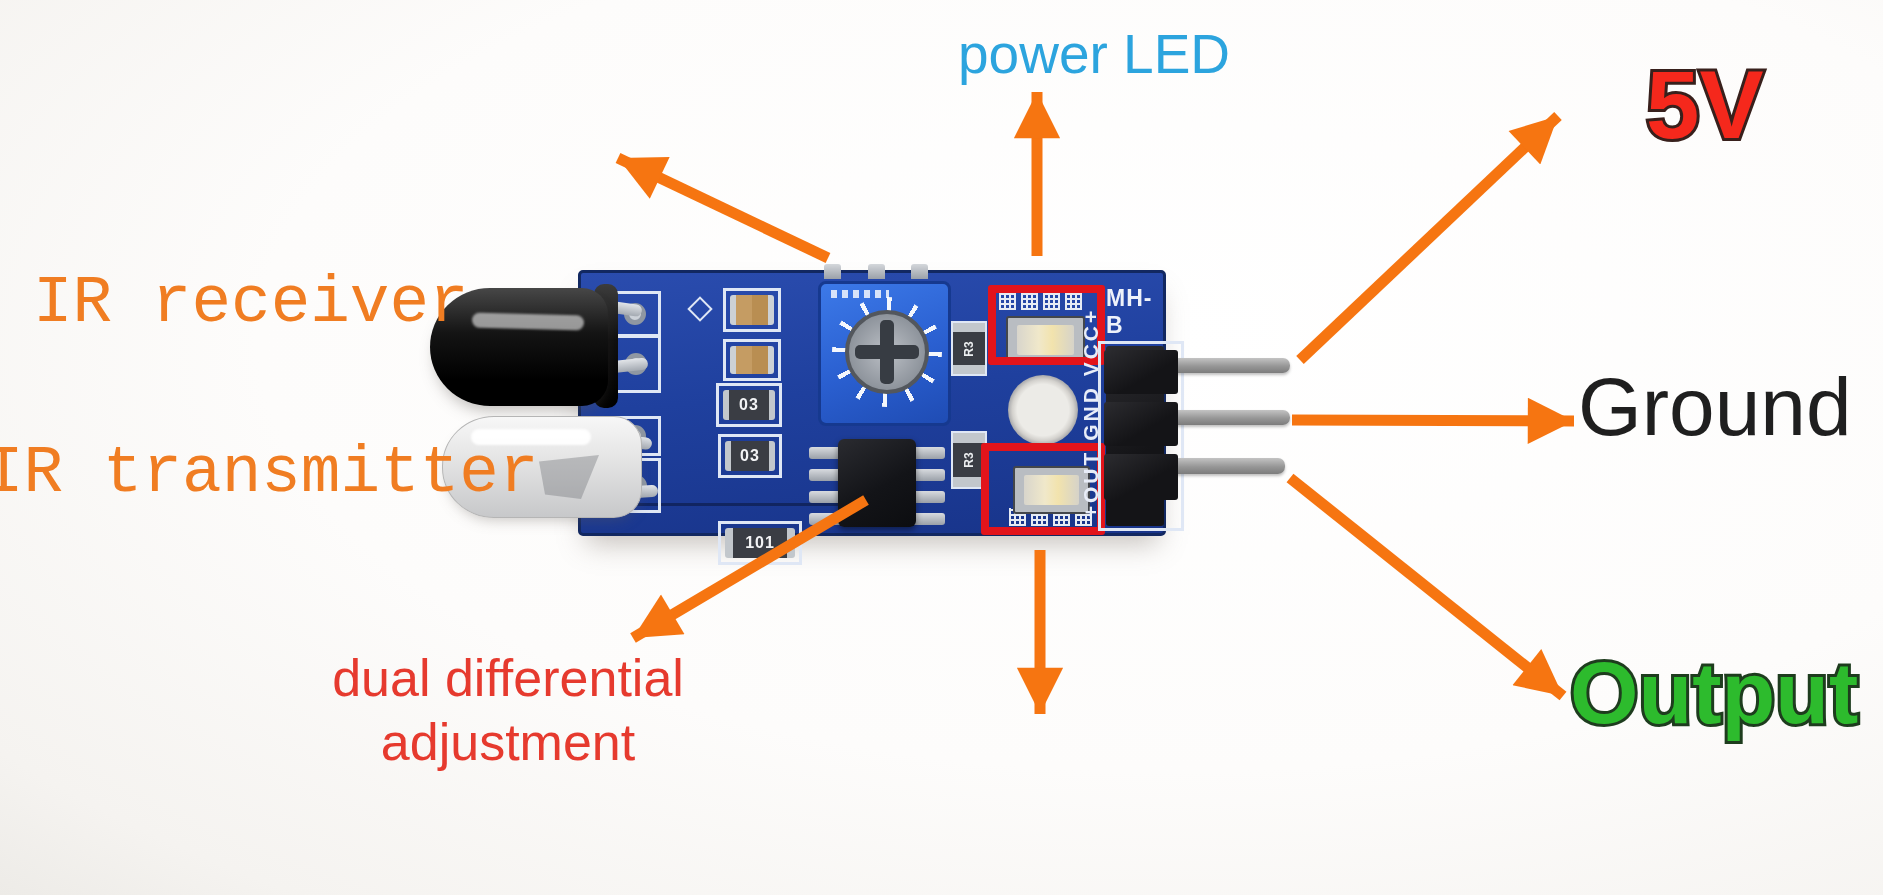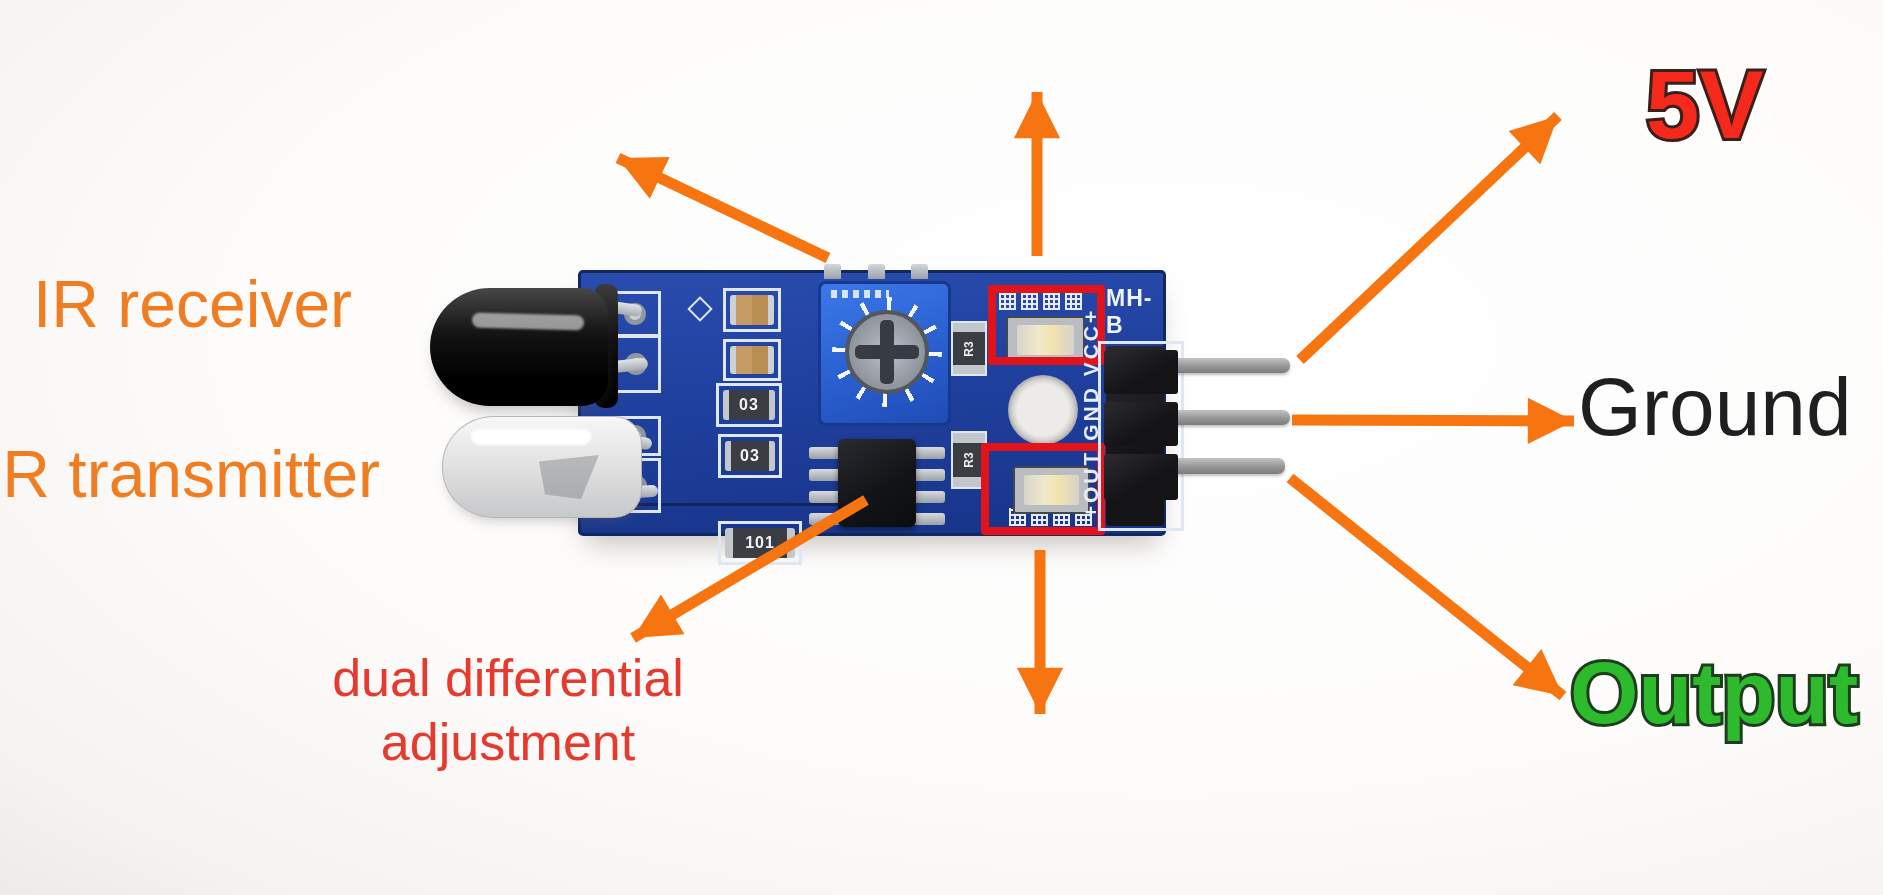--- a/index.html
+++ b/index.html
@@ -4,21 +4,21 @@
 <style>
   html,body{margin:0;padding:0;background:#efedea;}
   #canvas{
     position:relative;width:1883px;height:895px;overflow:hidden;
     background:radial-gradient(ellipse at 62% 38%, #ffffff 0%, #fdfcfb 55%, #f5f3f0 88%, #edebe7 100%);
     font-family:"Liberation Sans", sans-serif;
   }
   .lbl{position:absolute;white-space:nowrap;}
   .lbl-red{color:#e63a2e;}
   .lbl-cyan{color:#2ca4de;}
-  .lbl-orange{color:#f07d22;}
+  .lbl-orange{color:#f07d22;font-family:Liberation Mono, monospace;}
   .lbl-black{color:#1f1f1f;}
   .outlined{font-weight:bold;paint-order:stroke fill;}
   .lbl-5v{color:#f5281c;-webkit-text-stroke:6px #38201c;}
   .lbl-output{color:#2dbb2d;-webkit-text-stroke:6px #1e3c1e;}
   .center{text-align:center;}
 
   
   #board{
     position:absolute;left:578px;top:270px;width:588px;height:266px;
     background:linear-gradient(175deg,#2a4cae 0%,#1f409e 45%,#18348a 100%);
@@ -218,20 +218,21 @@
       <line x1="1037" y1="256" x2="1037" y2="92" marker-end="url(#ah)"></line>
       <line x1="1040" y1="550" x2="1040" y2="714" marker-end="url(#ah)"></line>
       <line x1="1300" y1="360" x2="1558" y2="116" marker-end="url(#ah)"></line>
       <line x1="1292" y1="420" x2="1574" y2="421" marker-end="url(#ah)"></line>
       <line x1="1290" y1="478" x2="1563" y2="696" marker-end="url(#ah)"></line>
       <line x1="866" y1="500" x2="633" y2="638" marker-end="url(#ah)"></line>
     </g>
   </svg>
 
 
+  <div class="lbl lbl-cyan" style="left:958px;top:22px;font-size:55px;">power LED</div>
 
   <div class="lbl outlined lbl-5v" style="left:1646px;top:50px;font-size:96px;">5V</div>
 
   <div class="lbl lbl-orange" style="left:33px;top:266px;font-size:66px;">IR receiver</div>
 
   <div class="lbl lbl-orange" style="left:-16px;top:436px;font-size:66px;">IR transmitter</div>
 
   <div class="lbl lbl-black" style="left:1578px;top:360px;font-size:82px;">Ground</div>
 
   <div class="lbl lbl-red center" style="left:262px;top:646px;width:492px;font-size:52px;line-height:64px;">

